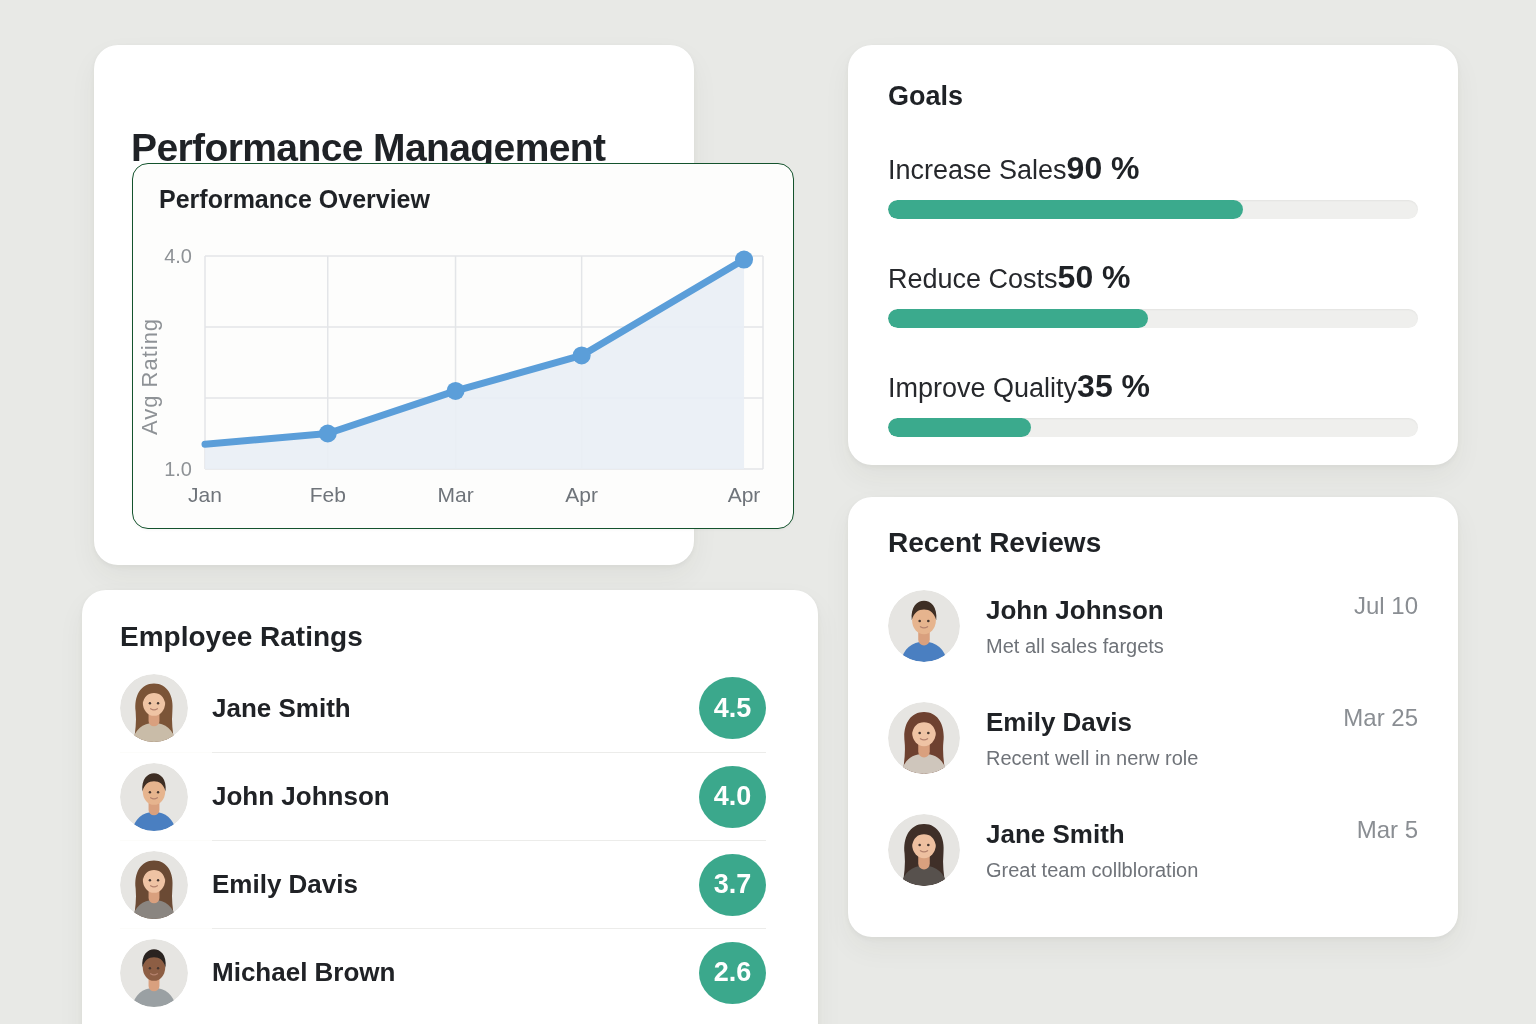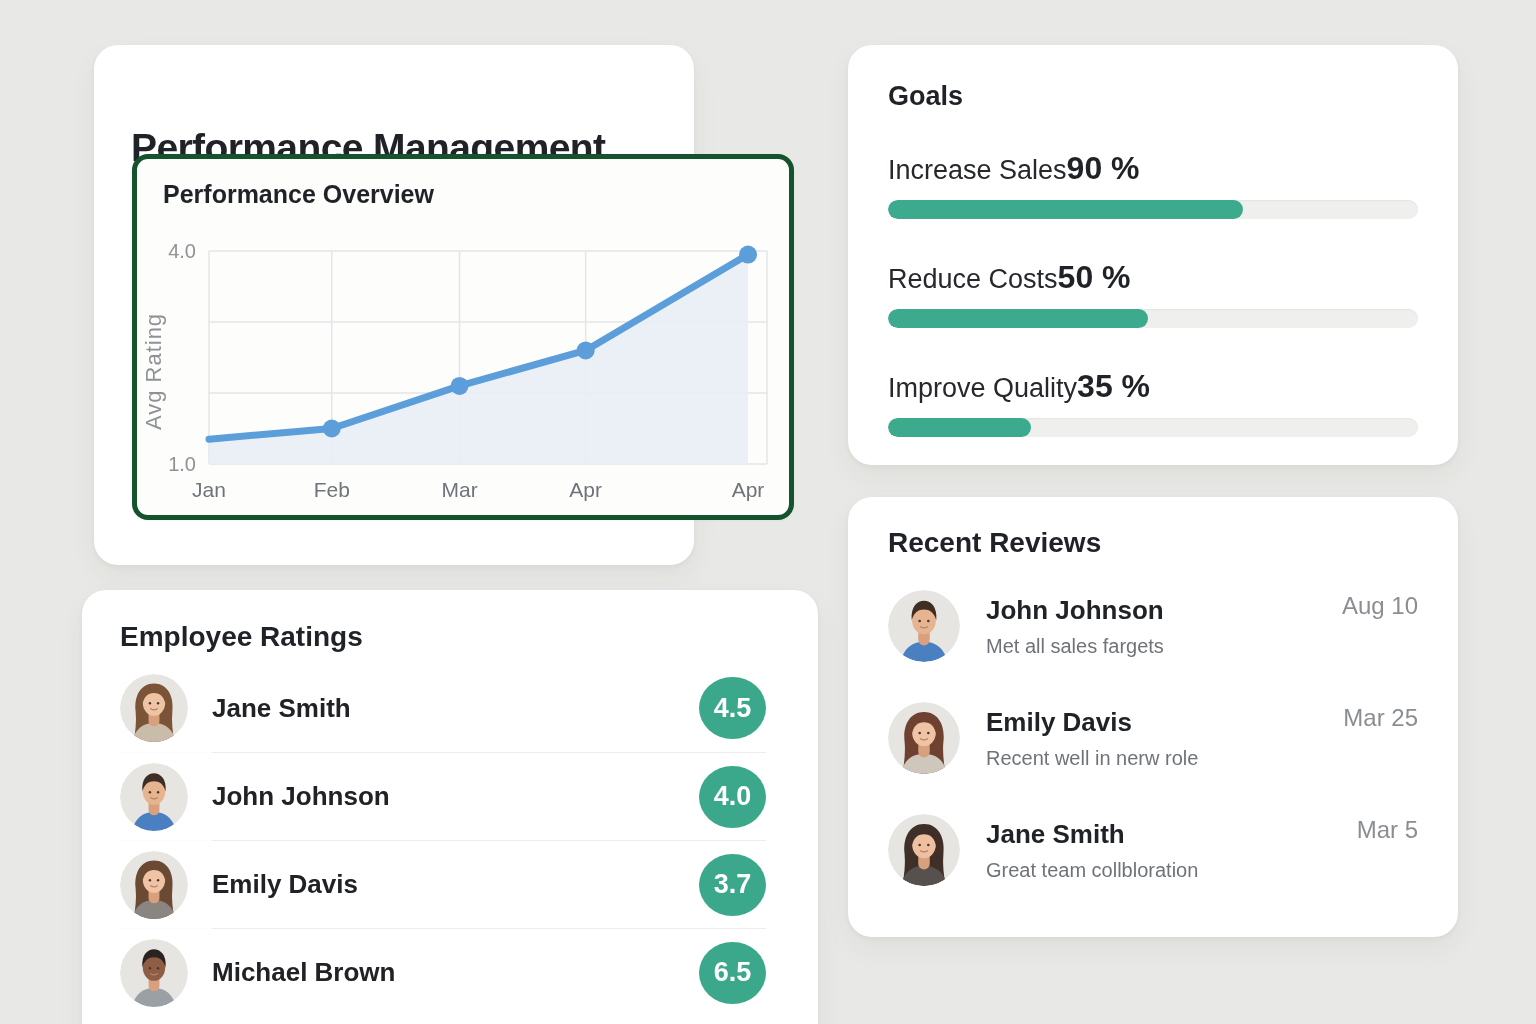--- a/index.html
+++ b/index.html
@@ -16,22 +16,22 @@
     border-radius:24px;
     box-shadow:0 2px 5px rgba(50,50,45,.05), 0 12px 28px rgba(50,50,45,.05);
   }
   
   .card-perf { left:82px; top:45px; width:600px; height:520px;margin-left:12px; }
   .page-title {
     font-size:39px; font-weight:700; letter-spacing:-0.6px; color:#1f2226;
     position:absolute; left:37px; top:81px;
   }
   .chart-card {
-    position:absolute; left:38px; top:109px; width:662px; height:366px;
-    background:#fdfdfc; border:5px solid #14532d; border-radius:16px;
+    position:absolute; left:38px; top:118px; width:662px; height:366px;
+    background:#fdfdfc; border:1px solid #14532d; border-radius:16px;
     box-shadow:0 1px 3px rgba(50,50,45,.04);
   }
   .chart-title {
     position:absolute; left:26px; top:21px;
     font-size:25px; font-weight:600; color:#1f2226;
   }
   .chart-holder { position:absolute; left:0; top:62px; width:648px; height:292px; }
   
   .card-goals { left:848px; top:45px; width:610px; height:420px; padding:36px 40px 0 40px; }
   .card-h2 { font-size:27px; font-weight:600; color:#1f2226; }
@@ -228,21 +228,21 @@
       <path d="M50 72 C33 72 21 82 18 100 L82 100 C79 82 67 72 50 72 Z" fill="#9aa0a3"></path>
       <path d="M42 55 h16 v14 a8 8 0 0 1 -16 0 Z" fill="#d9a07e"></path>
       <ellipse cx="50" cy="42" rx="16.5" ry="19.5" fill="#8d5e44"></ellipse>
       <path d="M33 42 C31 23 41 15 50 15 C59 15 69 23 67 42 C64 31 58 27 50 27 C42 27 36 31 33 42 Z" fill="#2a2320"></path>
       <circle cx="44" cy="43" r="1.8" fill="#453630"></circle>
       <circle cx="56" cy="43" r="1.8" fill="#453630"></circle>
       <path d="M45 51 Q50 54.5 55 51" stroke="#b4826e" stroke-width="1.7" fill="none" stroke-linecap="round"></path>
     </g>
   </svg></span>
       <span class="emp-name">Michael Brown</span>
-      <span class="badge">6.5</span>
+      <span class="badge">2.6</span>
     </div>
   </section>
 
   <section class="card card-reviews">
     <h2 class="card-h2">Recent Reviews</h2>
 
     <div class="review-row">
       <span class="avatar avatar-72"><svg viewBox="0 0 100 100" width="100%" height="100%">
     <defs>
               <clipPath id="av4">
@@ -258,21 +258,21 @@
       <path d="M33 42 C31 23 41 15 50 15 C59 15 69 23 67 42 C64 31 58 27 50 27 C42 27 36 31 33 42 Z" fill="#3e2e24"></path>
       <circle cx="44" cy="43" r="1.8" fill="#453630"></circle>
       <circle cx="56" cy="43" r="1.8" fill="#453630"></circle>
       <path d="M45 51 Q50 54.5 55 51" stroke="#b4826e" stroke-width="1.7" fill="none" stroke-linecap="round"></path>
     </g>
   </svg></span>
       <span class="review-body">
         <div class="review-name">John Johnson</div>
         <div class="review-comment">Met all sales fargets</div>
       </span>
-      <span class="review-date">Aug 10</span>
+      <span class="review-date">Jul 10</span>
     </div>
     <div class="review-row">
       <span class="avatar avatar-72"><svg viewBox="0 0 100 100" width="100%" height="100%">
     <defs>
               <clipPath id="av5">
                 <circle cx="50" cy="50" r="50"></circle>
               </clipPath>
             </defs>
     <circle cx="50" cy="50" r="50" fill="#e6e5e2"></circle>
     <g clip-path="url(#av5)">

